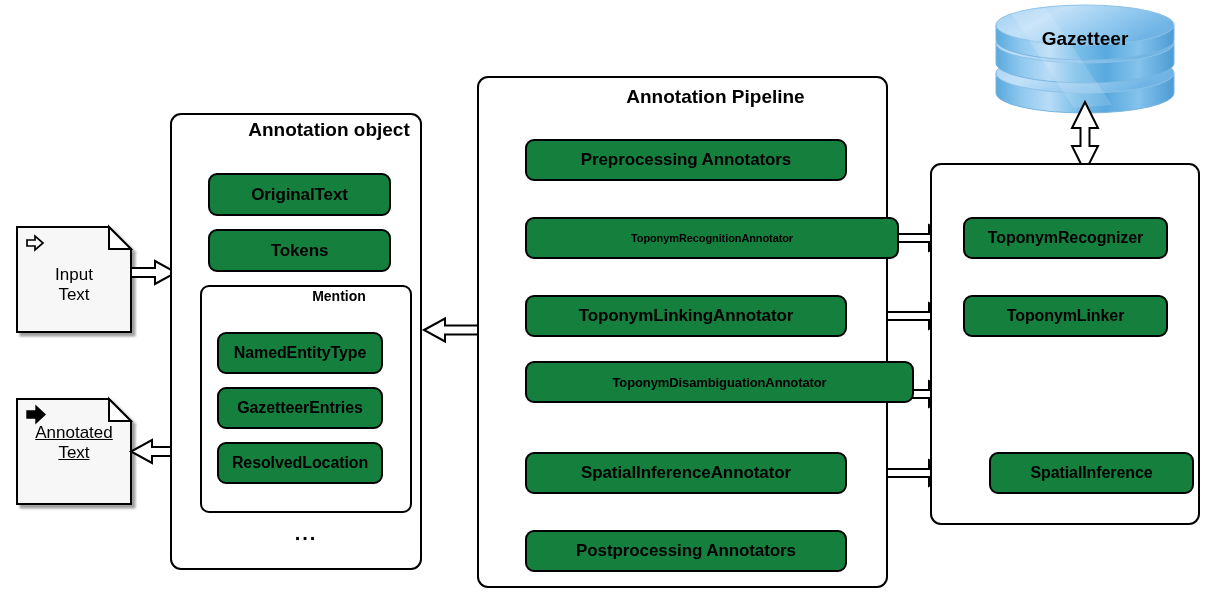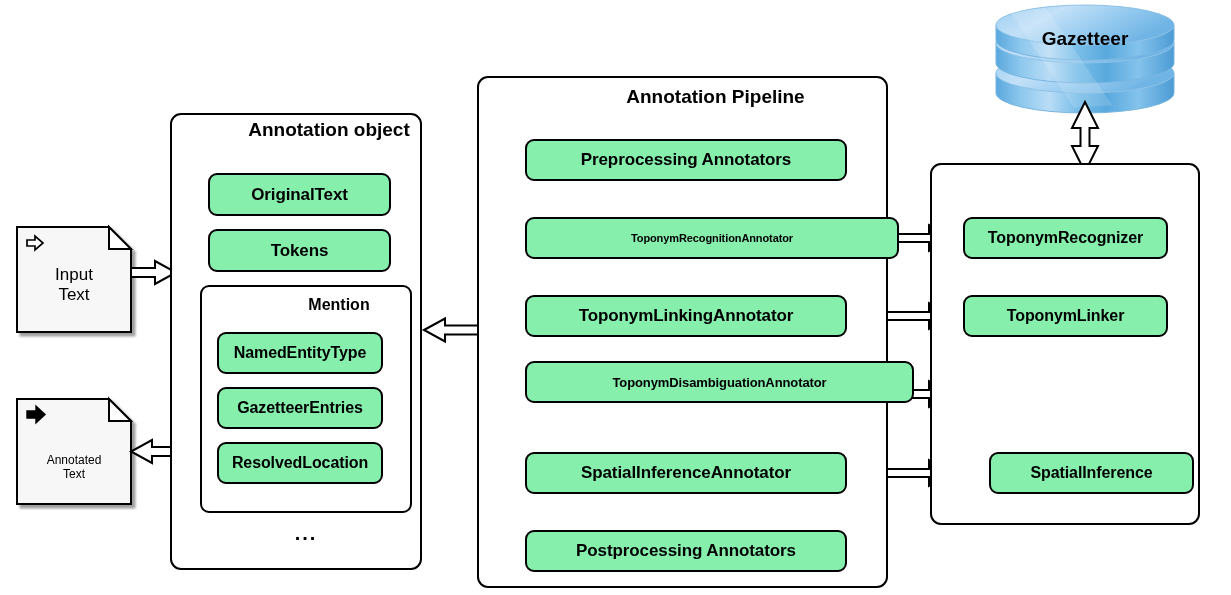--- a/index.html
+++ b/index.html
@@ -24,21 +24,21 @@
   #svg-layer {
     position: absolute;
     left: 0; top: 0;
     width: 1231px;
     height: 595px;
   }
   
   .node {
     position: absolute;
     box-sizing: border-box;
-    background: #86efac;
+    background: #15803d;
     border: 2px solid #000000;
     border-radius: 9px;
     display: flex;
     align-items: center;
     justify-content: center;
     text-align: center;
     font-weight: bold;
     letter-spacing: -0.1px;
     z-index: 3;
   }
@@ -202,21 +202,21 @@
     </g>
   </svg>
 
   <div class="container-box" style="left:170px; top:113px; width:252px; height:457px;"></div>
   <div class="container-title" style="left:170px; top:119px; width:252px; font-size:19px;">Annotation object</div>
 
   <div class="node" style="left:208px; top:173px; width:183px; height:43px; font-size:17px;">OriginalText</div>
   <div class="node" style="left:208px; top:229px; width:183px; height:43px; font-size:17px;">Tokens</div>
 
   <div class="container-box" style="left:200px; top:285px; width:212px; height:228px; border-radius:9px;"></div>
-  <div class="container-title" style="left:200px; top:296px; width:212px; font-size:16px;">Mention</div>
+  <div class="container-title" style="left:200px; top:288px; width:212px; font-size:14px;">Mention</div>
 
   <div class="node" style="left:217px; top:332px; width:166px; height:42px; font-size:16px;">NamedEntityType</div>
   <div class="node" style="left:217px; top:387px; width:166px; height:42px; font-size:16px;">GazetteerEntries</div>
   <div class="node" style="left:217px; top:442px; width:166px; height:42px; font-size:16px;">ResolvedLocation</div>
 
   <div class="ellipsis" style="left:200px; top:522px; width:212px; font-size:20px;">...</div>
 
   <div class="container-box" style="left:477px; top:76px; width:411px; height:512px;"></div>
   <div class="container-title" style="left:477px; top:86px; width:411px; font-size:19px;">Annotation Pipeline</div>
 
@@ -233,18 +233,18 @@
   <div class="node" style="left:963px; top:295px; width:205px; height:42px; font-size:16px;">ToponymLinker</div>
   <div class="node" style="left:963px; top:452px; width:205px; height:42px; font-size:16px;margin-left:26px;">SpatialInference</div>
 
   <div class="gaz-label" style="left:996px; top:28px; width:178px; font-size:19px;">Gazetteer</div>
 
   <div class="doc-label" style="left:17px; top:265px; width:114px; font-size:17px;">
     <div>Input</div>
     <div>Text</div>
   </div>
 
-  <div class="doc-label" style="left:14px; top:454px; width:120px; font-size:12px;">
+  <div class="doc-label" style="left:14px; top:423px; width:120px; font-size:17px;text-decoration:underline;">
     <div>Annotated</div>
     <div>Text</div>
   </div>
 
 </div>
 
 </body></html>

